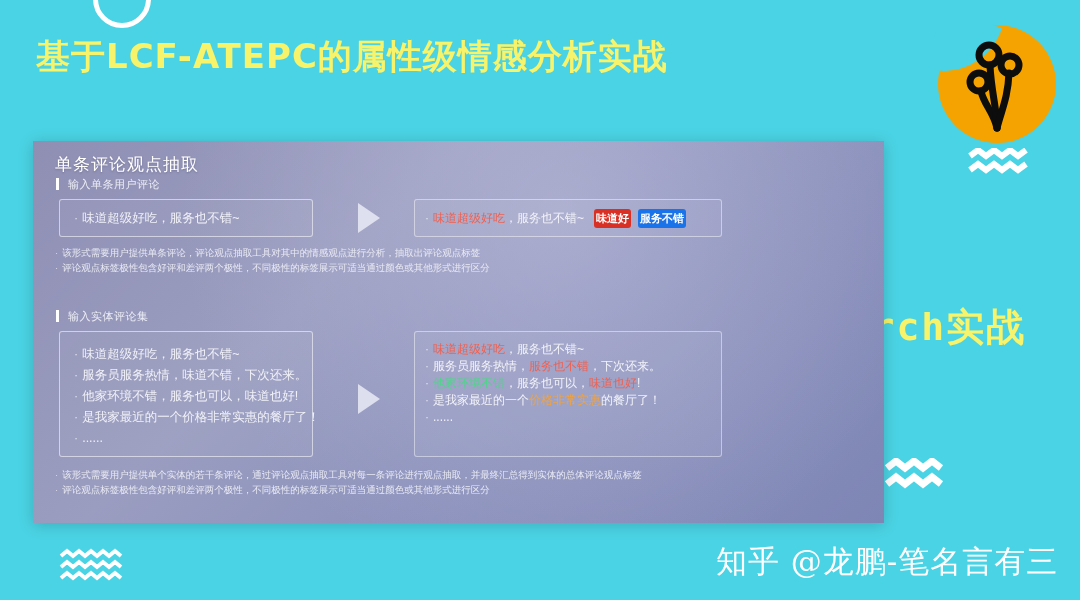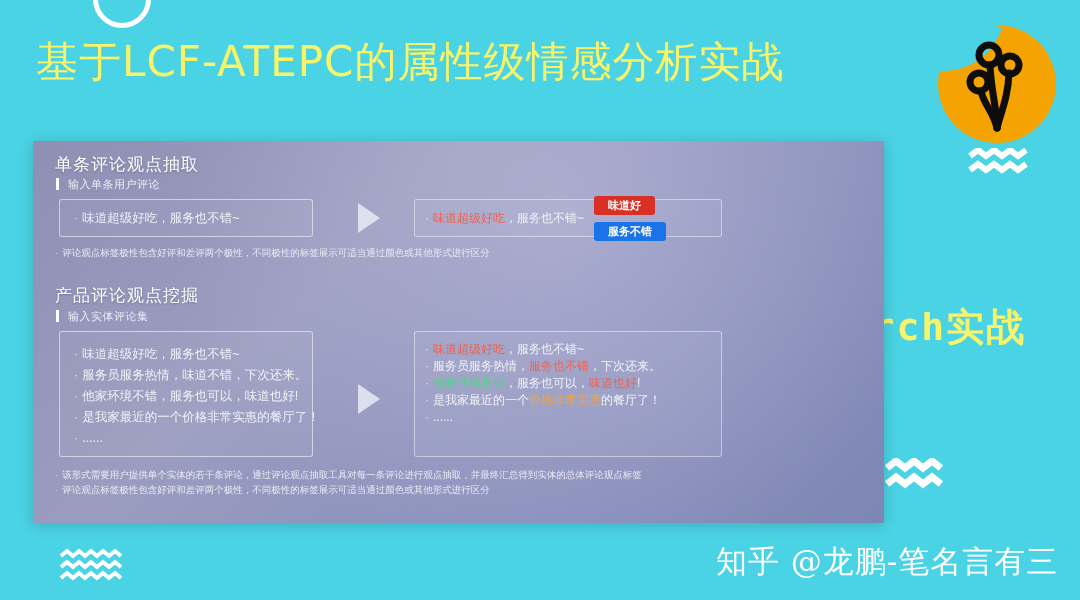--- a/index.html
+++ b/index.html
@@ -26,21 +26,21 @@
     background:#4ad3e4; border-radius:0 0 100% 0; transform:rotate(18deg);
   }
   .logo-svg{ position:absolute; inset:0; }
 
   .waves{ position:absolute; }
   .waves svg{ display:block; }
 
   
   .main-title{
     position:absolute; left:36px; top:34px;
-    font-size:42px; font-weight:normal; letter-spacing:1px;
+    font-size:34px; font-weight:bold; letter-spacing:1px;
     color:#f7f36a;
     font-family:"DejaVu Sans","Liberation Sans",sans-serif;
     white-space:nowrap;
   }
   .side-title{
     position:absolute; left:772px; top:302px;
     font-size:38px; font-weight:bold; letter-spacing:2px;
     color:#f7f36a;
     font-family:"DejaVu Sans Mono","Liberation Mono",monospace;
     white-space:nowrap;
@@ -99,21 +99,21 @@
   .outbox{
     position:absolute;
     border:1px solid rgba(255,255,255,.45);
     border-radius:3px;
     background:rgba(255,255,255,.05);
   }
 
   .tagrow{ display:flex; gap:7px; flex-wrap:wrap; align-items:center; }
   .tag{
     color:#ffffff; font-size:11px; font-weight:bold;
-    padding:3px 14px; border-radius:3px; white-space:nowrap;
+    padding:3px 2px; border-radius:3px; white-space:nowrap;
     line-height:13px;
   }
 
   .res-line{ color:#f2f3fa; font-size:12px; line-height:17px; white-space:nowrap; }
 
   .notes{ position:absolute; }
   .note{
     color:#e9eaf4; font-size:9.5px; line-height:15px; white-space:nowrap;
   }
 </style>
@@ -185,25 +185,27 @@
       </div>
       <div class="tagrow" id="s1-tags">
           <span class="tag" style="background: rgb(217, 48, 37);">味道好</span>
           <span class="tag" style="background: rgb(26, 115, 232);">服务不错</span>
         </div>
     </div>
   </div>
 
   <div class="notes" style="left:22px; top:104px;">
     <div class="note">
+      <span class="dot">·</span><span>该形式需要用户提供单条评论，评论观点抽取工具对其中的情感观点进行分析，抽取出评论观点标签</span>
+    </div>
+    <div class="note">
       <span class="dot">·</span><span>评论观点标签极性包含好评和差评两个极性，不同极性的标签展示可适当通过颜色或其他形式进行区分</span>
     </div>
   </div>
 
-  <div class="sec-title" style="left:22px; top:143px;">产品评论观点挖掘</div>
   <div class="sec-sub" style="left:23px; top:169px;">输入实体评论集</div>
 
   <div class="inputbox" style="left:26px; top:190px; width:254px; height:126px; padding:12px 14px;" id="s2-input">
       <div class="line"><span class="dot">·</span><span>味道超级好吃，服务也不错~</span></div>
       <div class="line"><span class="dot">·</span><span>服务员服务热情，味道不错，下次还来。</span></div>
       <div class="line"><span class="dot">·</span><span>他家环境不错，服务也可以，味道也好!</span></div>
       <div class="line"><span class="dot">·</span><span>是我家最近的一个价格非常实惠的餐厅了！</span></div>
       <div class="line"><span class="dot">·</span><span>......</span></div>
     </div>
 

